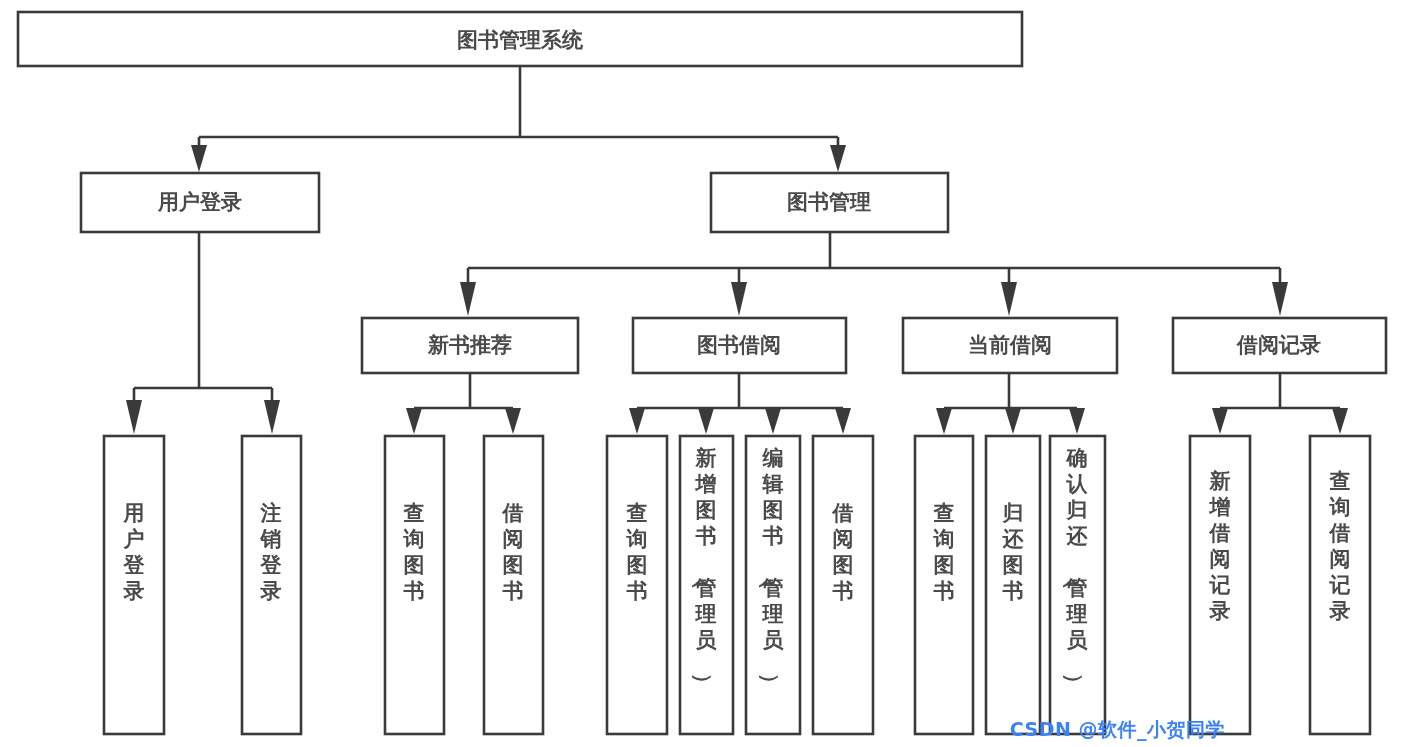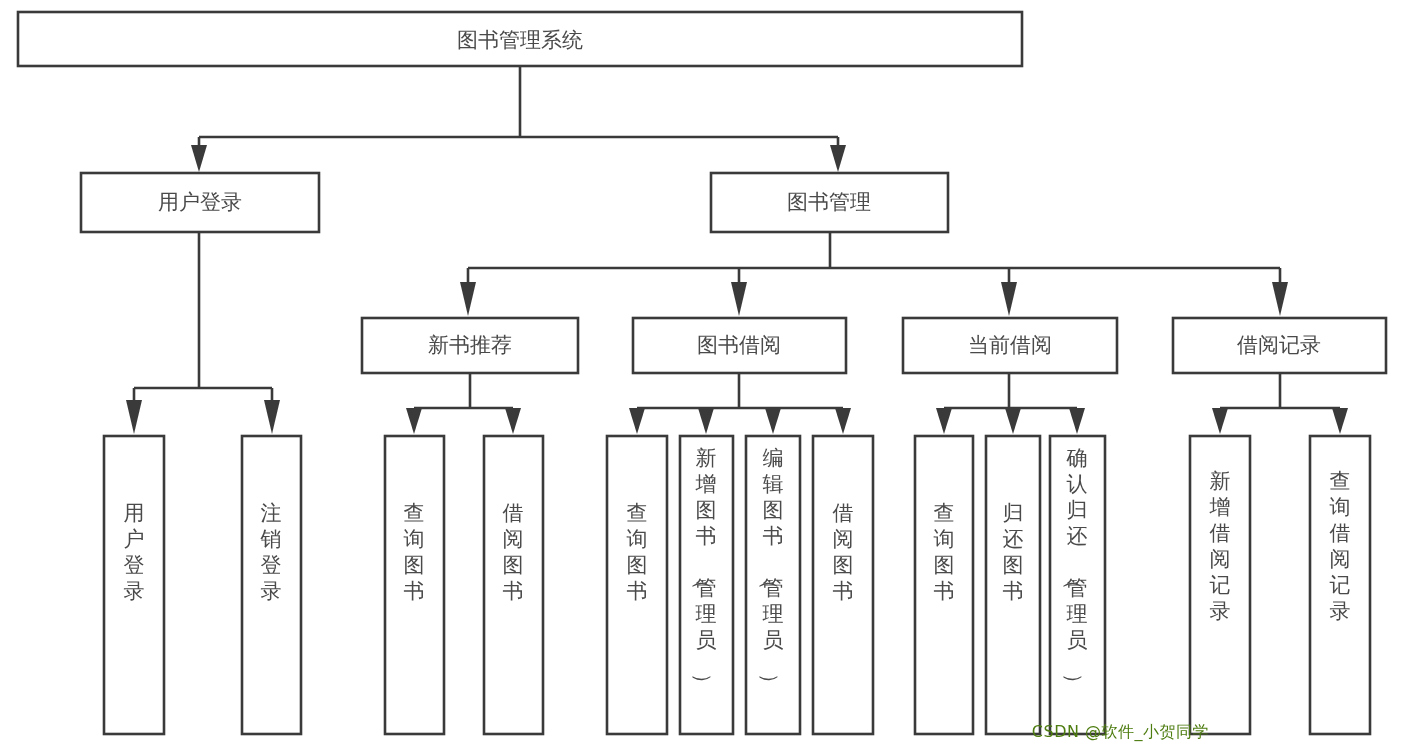--- a/index.html
+++ b/index.html
@@ -12,20 +12,21 @@
     width: 1405px;
     height: 747px;
     font-family: "DejaVu Sans", "Liberation Sans", sans-serif;
     overflow: hidden;
   }
   #diagram-root {
     position: relative;
     width: 1233px;
     height: 747px;
     background: #ffffff;
+    font-weight: bold;
   }
   svg.diagram-canvas {
     position: absolute;
     top: 0;
     left: 0;
     width: 1405px;
     height: 747px;
     display: block;
   }
   .node-box {
@@ -51,25 +52,25 @@
     dominant-baseline: middle;
   }
   .node-label-v {
     fill: #4a4a4a;
     font-family: "DejaVu Sans", "Liberation Sans", sans-serif;
     font-size: 21px;
     text-anchor: middle;
   }
   .watermark-text {
     position: absolute;
-    right: 24px;
+    right: 8px;
     bottom: 4px;
     font-family: "DejaVu Sans", "Liberation Sans", sans-serif;
-    font-size: 16px;
-    color: #4d7c0f;
+    font-size: 19px;
+    color: #3b82f6;
     white-space: nowrap;
     letter-spacing: 0.5px;
     user-select: none;
   }
 </style>
 </head>
 <body>
 
 <div id="diagram-root">
 

